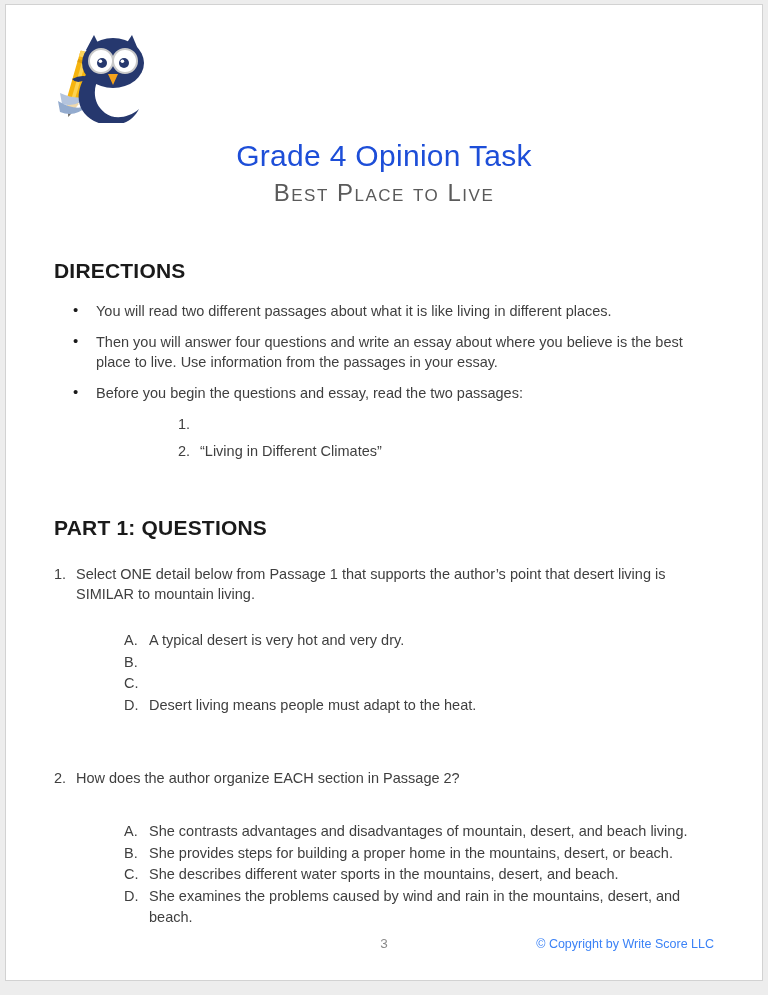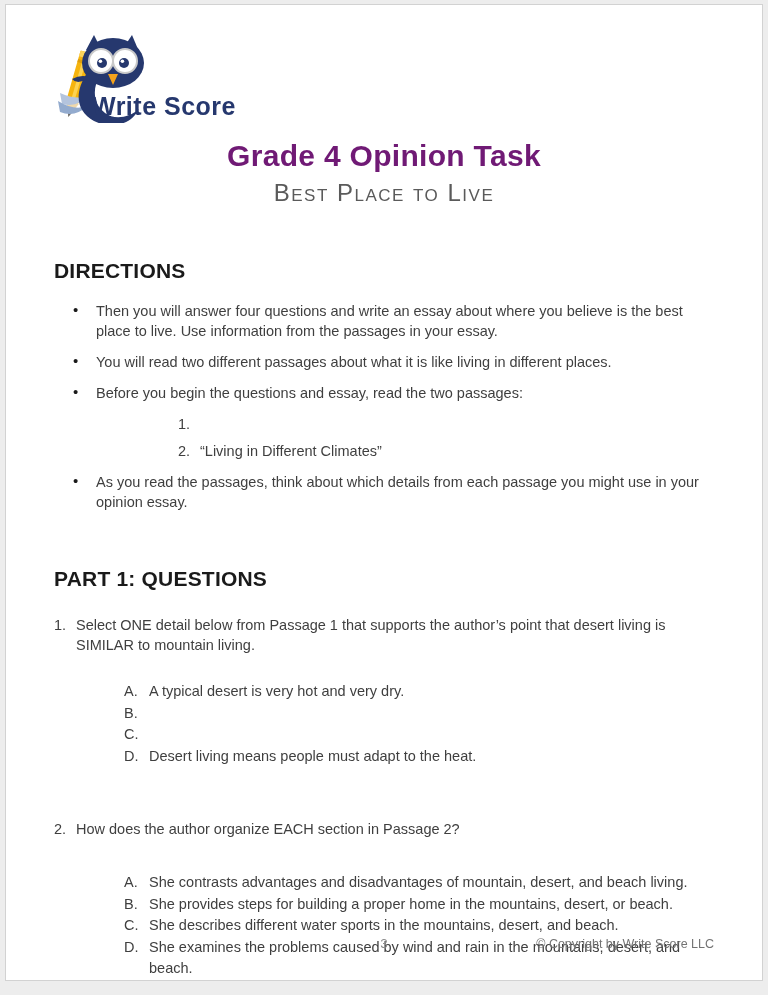--- a/index.html
+++ b/index.html
@@ -34,22 +34,22 @@
     font-weight: 700;
     letter-spacing: 0.5px;
     color: #26386e;
     white-space: nowrap;
   }
   
   .title {
     margin-top: 18px;
     text-align: center;
     font-size: 30px;
-    font-weight: 700;
-    color: #701a75;
+    font-weight: 400;
+    color: #1d4ed8;
     letter-spacing: 0.3px;
   }
   .subtitle {
     margin-top: 6px;
     text-align: center;
     font-size: 24px;
     font-weight: 400;
     font-variant: small-caps;
     letter-spacing: 1.5px;
     color: #5a5a5a;
@@ -125,21 +125,21 @@
     left: 0; right: 0;
     text-align: center;
     font-size: 13.5px;
     color: #8a8a8a;
   }
   .copyright {
     position: absolute;
     right: 0;
     top: 1px;
     font-size: 12.5px;
-    color: #737373;
+    color: #3b82f6;
   }
 </style>
 </head>
 <body>
 
 <div class="page">
 
   <div class="logo">
     <svg width="110" height="90" viewBox="0 0 110 90" aria-hidden="true">
 
@@ -165,52 +165,48 @@
 
       <circle cx="47" cy="28" r="12" fill="#ffffff" stroke="#c9c9c9" stroke-width="2"></circle>
       <circle cx="71" cy="28" r="12" fill="#ffffff" stroke="#c9c9c9" stroke-width="2"></circle>
       <circle cx="48" cy="30" r="5" fill="#26386e"></circle>
       <circle cx="70" cy="30" r="5" fill="#26386e"></circle>
       <circle cx="46.4" cy="28.2" r="1.8" fill="#ffffff"></circle>
       <circle cx="68.4" cy="28.2" r="1.8" fill="#ffffff"></circle>
 
       <polygon points="54,41 64,41 59,52" fill="#f4a21c"></polygon>
     </svg>
-    <span class="brand">Write Score</span>
   </div>
 
   <div class="title">Grade 4 Opinion Task</div>
   <div class="subtitle">Best Place to Live</div>
 
   <div class="content">
 
     <div class="section-heading">DIRECTIONS</div>
 
     <ul class="bullets">
       <li>
-        <span>Then you will answer four questions and write an essay about where you believe is the best place to live. Use information from the passages in your essay.</span>
+        <span>You will read two different passages about what it is like living in different places.</span>
       </li>
       <li>
-        <span>You will read two different passages about what it is like living in different places.</span>
+        <span>Then you will answer four questions and write an essay about where you believe is the best place to live. Use information from the passages in your essay.</span>
       </li>
       <li>
         <span>Before you begin the questions and essay, read the two passages:</span>
         <div class="passages">
           <div class="passage-row">
             <span class="passage-num">1.</span>
           </div>
           <div class="passage-row">
             <span class="passage-num">2.</span>
             <span>“Living in Different Climates”</span>
           </div>
         </div>
       </li>
-      <li>
-        <span>As you read the passages, think about which details from each passage you might use in your opinion essay.</span>
-      </li>
     </ul>
 
     <div class="section-heading part">PART 1: QUESTIONS</div>
 
     <div class="q-row">
       <span class="q-num">1.</span>
       <span class="q-text">Select ONE detail below from Passage 1 that supports the author’s point that desert living is SIMILAR to mountain living.</span>
     </div>
     <div class="opts">
       <div class="opt">

